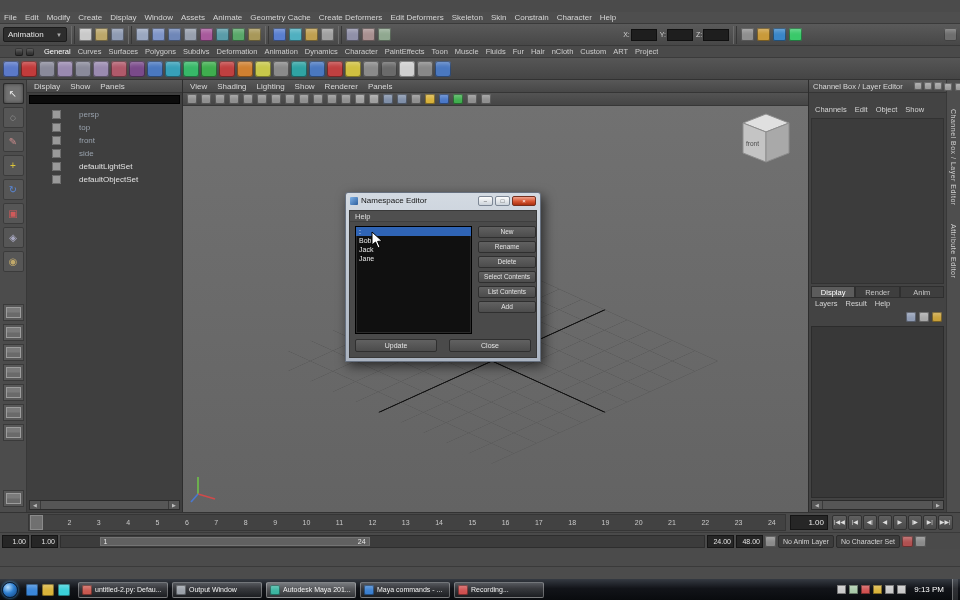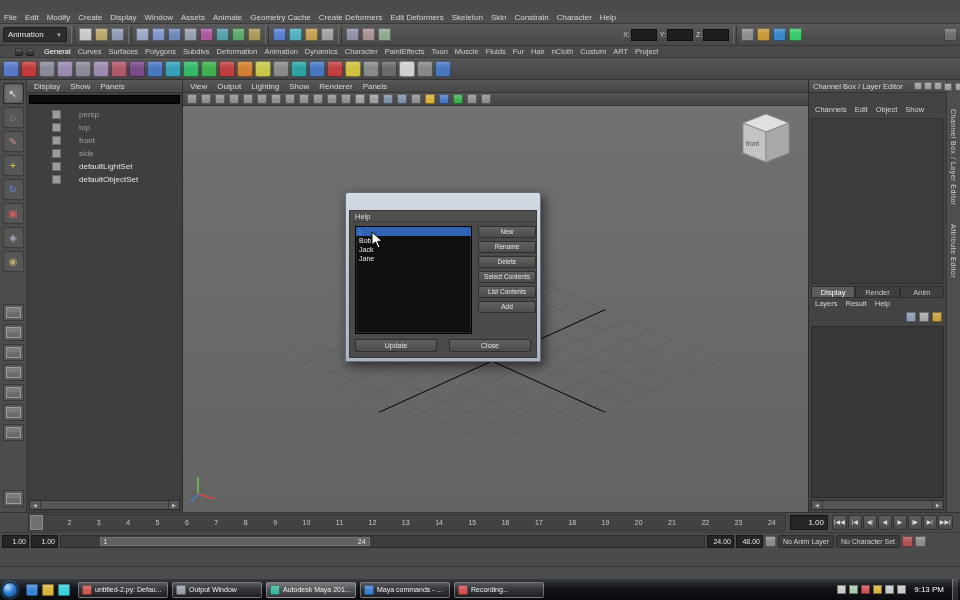--- a/index.html
+++ b/index.html
@@ -346,21 +346,21 @@
       <div class="hscroll">
         <span class="scroll-arrow">◀</span>
         <span class="scroll-thumb"></span>
         <span class="scroll-arrow">▶</span>
       </div>
     </div>
 
     <div id="viewport">
       <div class="panel-head">
           <span>View</span>
-          <span>Output</span>
+          <span>Shading</span>
           <span>Lighting</span>
           <span>Show</span>
           <span>Renderer</span>
           <span>Panels</span>
         </div>
       <div id="vp-toolbar">
           <span class="chip" style="--c: #8f8f8f;"></span>
           <span class="chip" style="--c: #8f8f8f;"></span>
           <span class="chip" style="--c: #8f8f8f;"></span>
           <span class="chip" style="--c: #8f8f8f;"></span>
@@ -547,20 +547,29 @@
         <span class="chip" style="--c: #d05050;"></span>
         <span class="chip" style="--c: #d9b33a;"></span>
         <span class="chip" style="--c: #c9c9c9;"></span>
         <span class="chip" style="--c: #c9c9c9;"></span>
       </span>
     <span id="clock">9:13 PM</span>
     <span id="show-desktop"></span>
   </div>
 
   <div id="namespace-editor">
+    <div id="ne-titlebar">
+      <span id="ne-icon"></span>
+      <span id="ne-title">Namespace Editor</span>
+      <span style="display:flex;gap:2px">
+          <span class="ne-btn">–</span>
+          <span class="ne-btn">□</span>
+          <span class="ne-btn close">×</span>
+        </span>
+    </div>
     <div id="ne-client">
       <div id="ne-menubar">
         <span>Help</span>
       </div>
       <div id="ne-list">
           <div class="ne-item selected">:</div>
           <div class="ne-item">Bob</div>
           <div class="ne-item">Jack</div>
           <div class="ne-item">Jane</div>
         </div>

